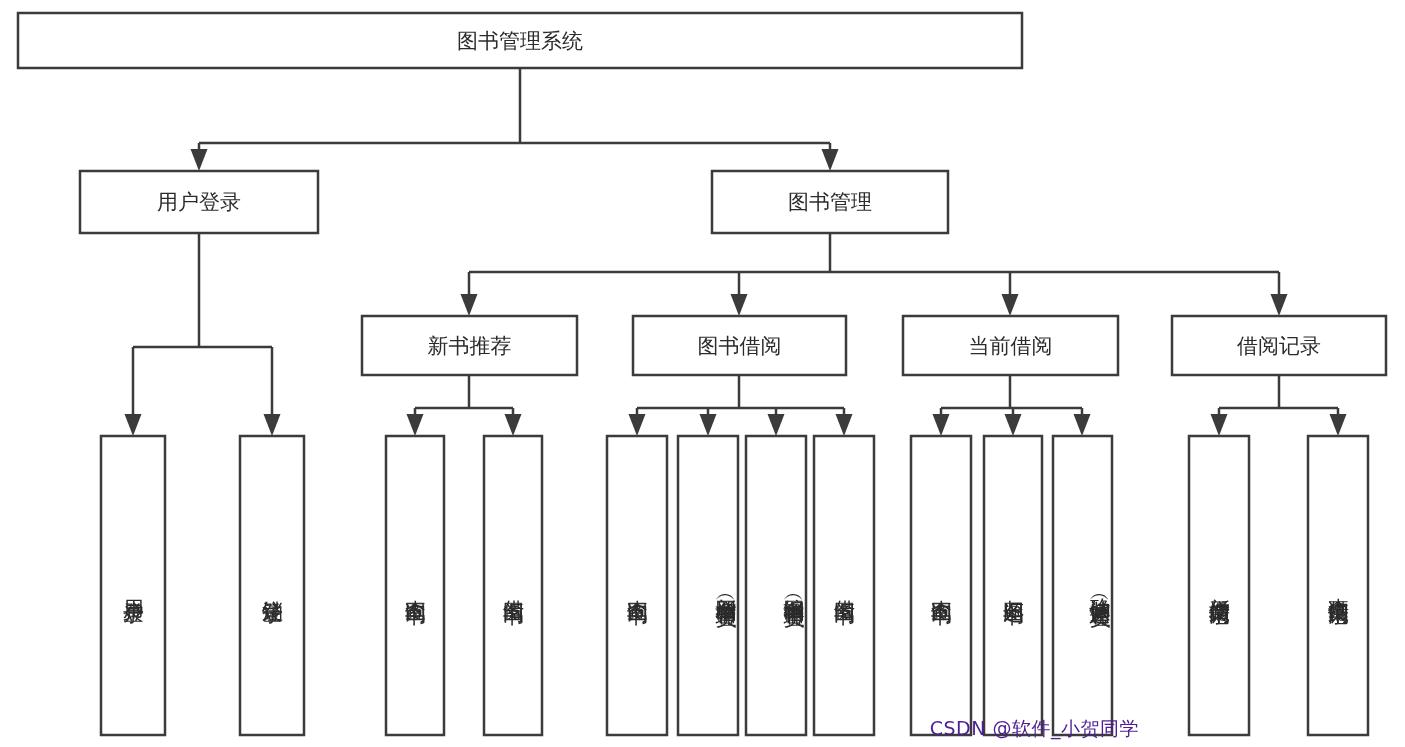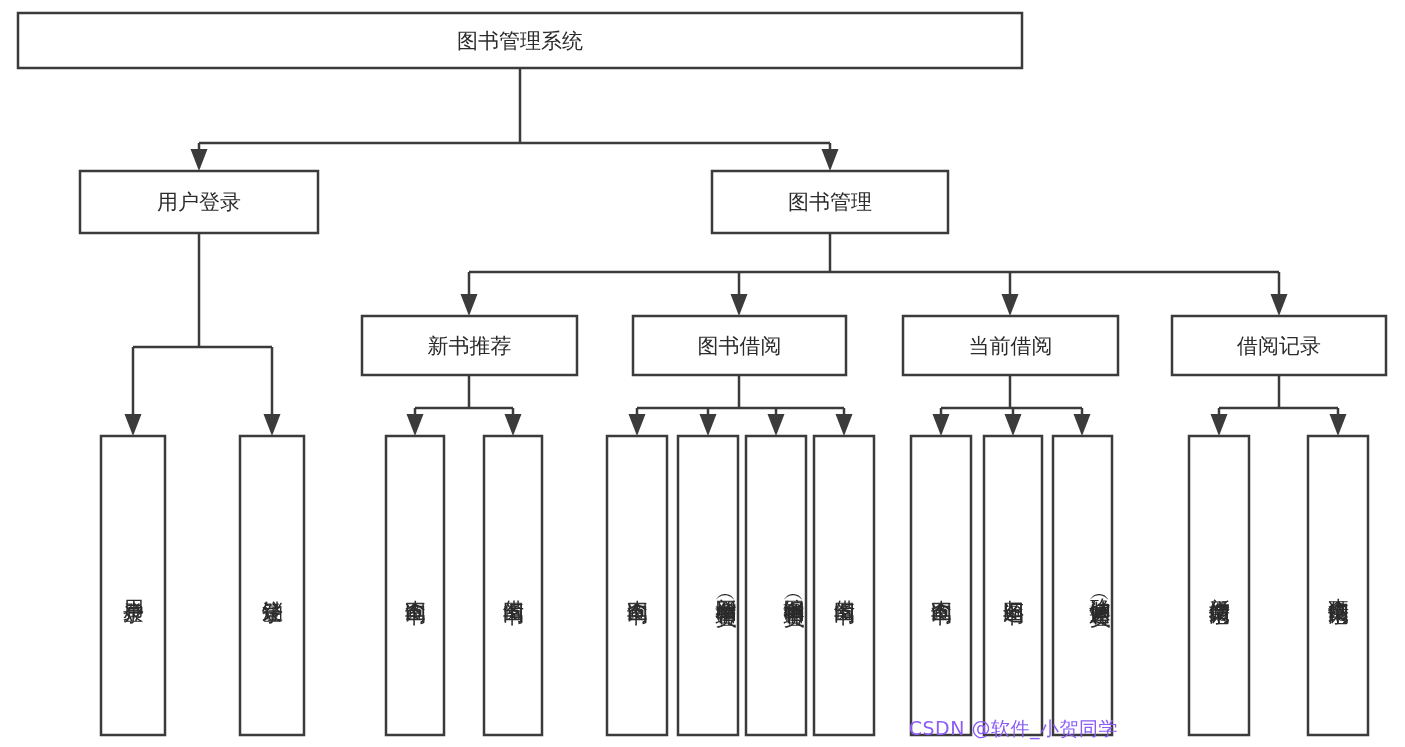--- a/index.html
+++ b/index.html
@@ -64,25 +64,25 @@
     white-space: nowrap;
     pointer-events: none;
   }
   .vlabel.top-aligned {
     align-items: flex-start;
     padding-top: 4px;
     box-sizing: border-box;
   }
   .watermark {
     position: absolute;
-    right: 25px;
+    right: 4px;
     bottom: 5px;
     font-family: "DejaVu Sans", "Liberation Sans", sans-serif;
     font-size: 19px;
-    color: #8b5cf6;
+    color: #4c1d95;
     letter-spacing: 0.5px;
     white-space: nowrap;
   }
 </style>
 </head>
 <body>
 
 <div id="diagram-root">
   <svg id="diagram-svg" viewBox="0 0 1405 747" xmlns="http://www.w3.org/2000/svg">
     <g id="connectors-layer">

